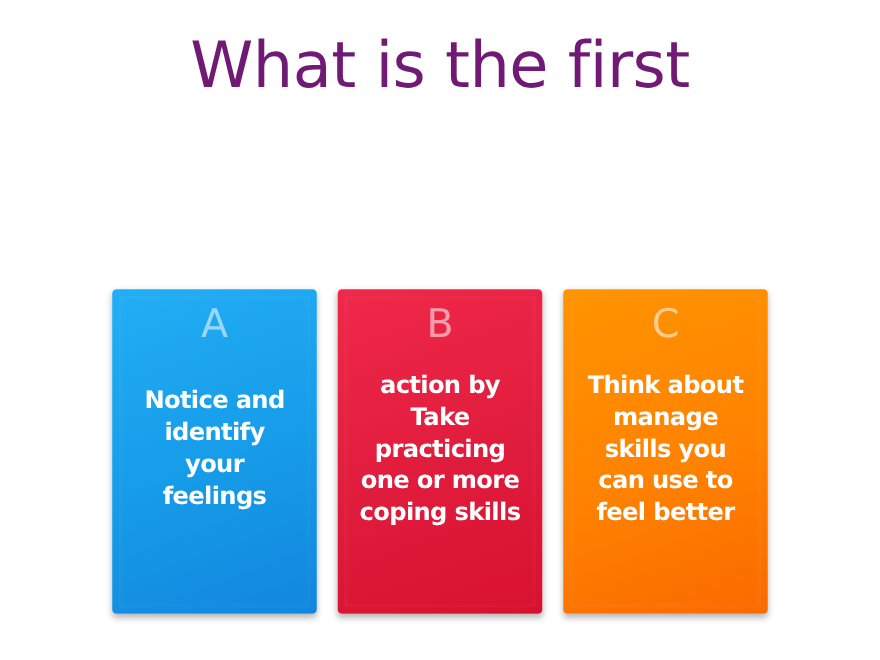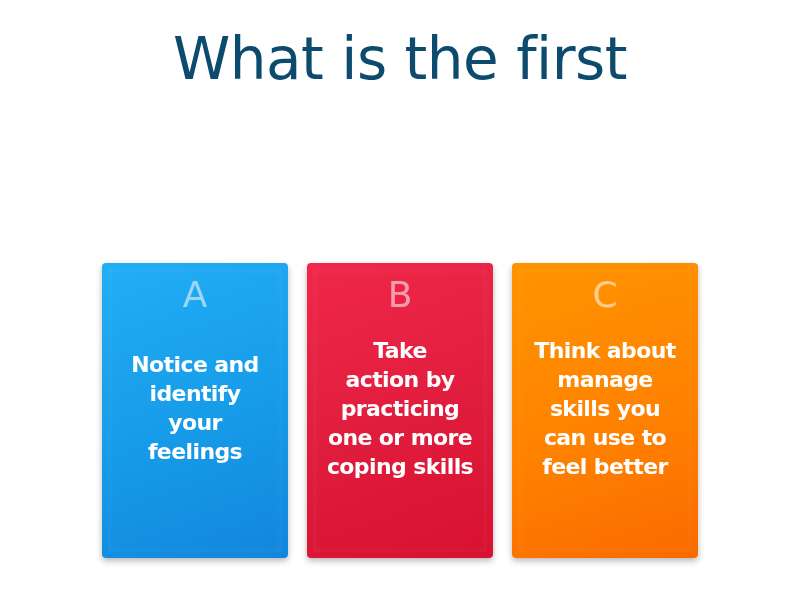--- a/index.html
+++ b/index.html
@@ -2,21 +2,21 @@
 <html><head>
 <meta charset="utf-8">
 <style>
   html, body { margin: 0; padding: 0; }
   body {
     width: 800px; height: 600px; background: #ffffff; position: relative; overflow: hidden;
     font-family: "DejaVu Sans", "Liberation Sans", sans-serif;
   }
   .question {
     position: absolute; left: 100px; top: 22px; width: 600px;
-    text-align: center; color: #0c4a6e;
+    text-align: center; color: #701a75;
     font-size: 58px; line-height: 74px; letter-spacing: -0.5px;
     font-family: "DejaVu Sans", sans-serif; font-weight: normal;
   }
   .card {
     position: absolute; top: 263px; width: 186px; height: 295px;
     border-radius: 4px; box-sizing: border-box; cursor: pointer;
     box-shadow: 0 3px 6px rgba(0,0,0,0.28);
     color: #ffffff; text-align: center;
   }
   .card::after {
@@ -54,22 +54,22 @@
     <div>Notice and</div>
     <div>identify</div>
     <div>your</div>
     <div>feelings</div>
   </div>
 </div>
 
 <div class="card card-b">
   <div class="letter">B</div>
   <div class="answer">
+    <div>action by</div>
     <div>Take</div>
-    <div>action by</div>
     <div>practicing</div>
     <div>one or more</div>
     <div>coping skills</div>
   </div>
 </div>
 
 <div class="card card-c">
   <div class="letter">C</div>
   <div class="answer">
     <div>Think about</div>

